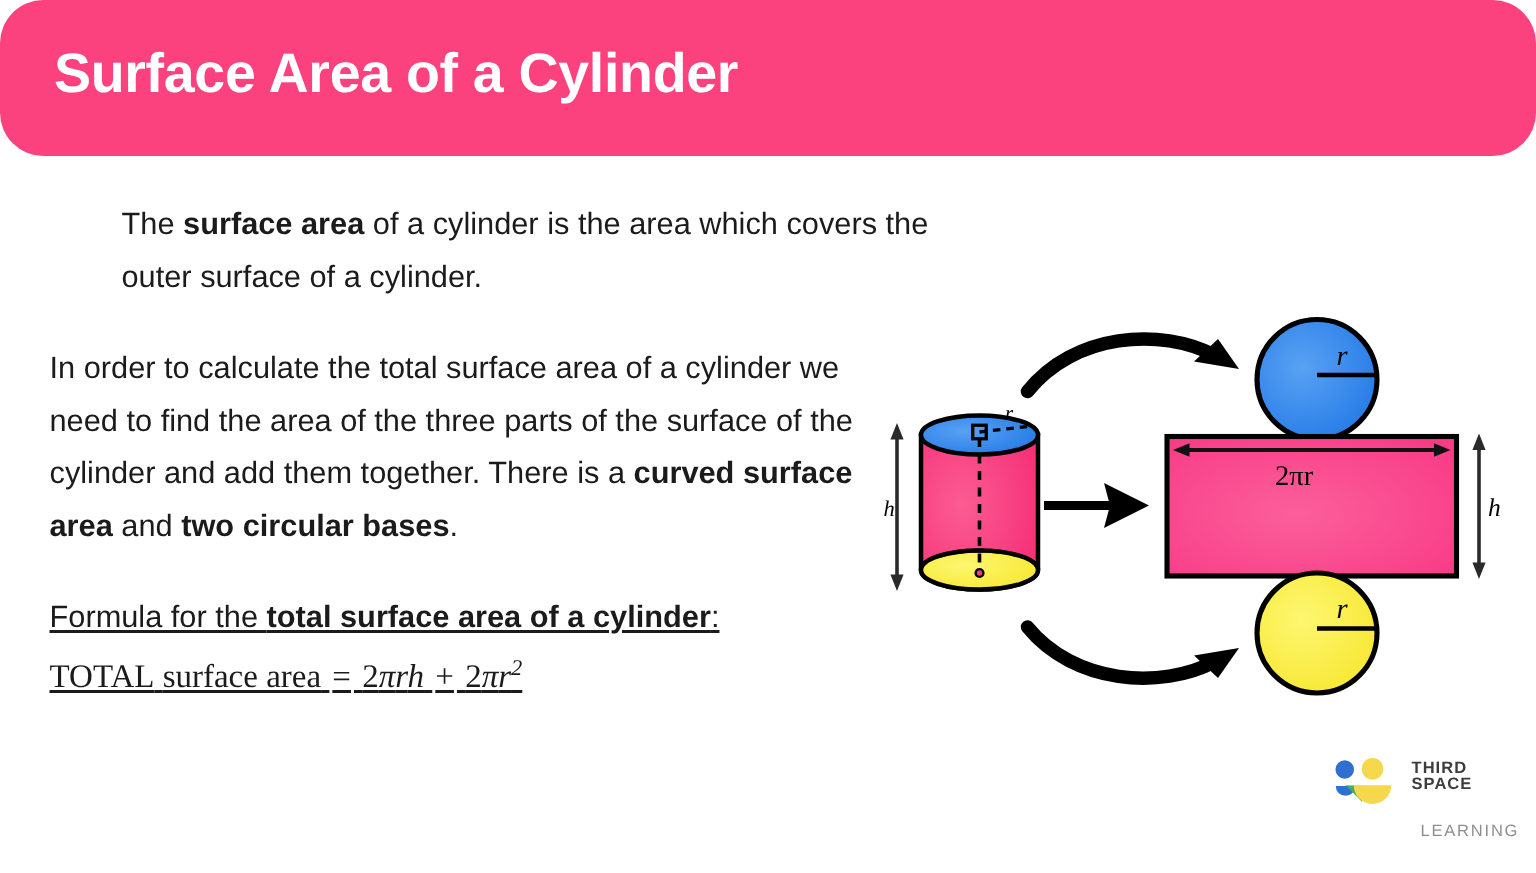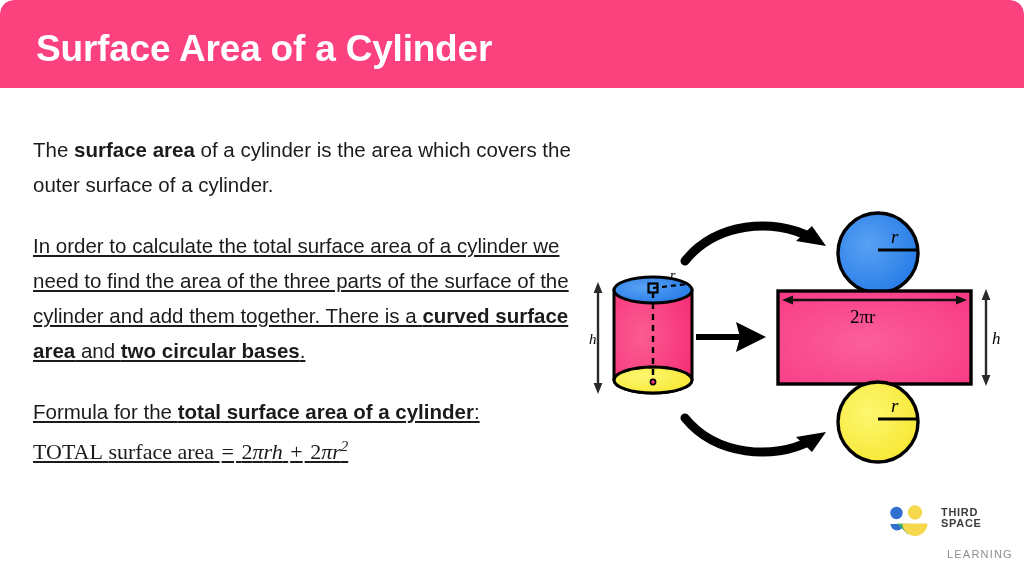--- a/index.html
+++ b/index.html
@@ -21,24 +21,25 @@
     border-radius: 14px;
     overflow: hidden;
     box-sizing: border-box;
   }
   
   .header {
     position: absolute;
     left: 0;
     top: 0;
     width: 1024px;
-    height: 88px;
+    height: 104px;
     background: #fc417f;
     border-top-left-radius: 14px;
     border-top-right-radius: 14px;
+    border-radius: 29px;
   }
   .header-title {
     position: absolute;
     left: 36px;
     top: 28px;
     color: #ffffff;
     font-size: 37px;
     font-weight: bold;
     letter-spacing: -0.2px;
     white-space: nowrap;
@@ -50,22 +51,22 @@
     top: 132px;
     width: 560px;
     color: #1b1b1b;
   }
   .para {
     font-size: 20.5px;
     line-height: 35px;
     margin: 0 0 26px 0;
   }
   .para b { font-weight: bold; }
-  .para.p1 { width: 560px; }
-  .para.p2 { width: 540px; text-decoration: underline; }
+  .para.p1 { width: 560px; margin-left: 48px; }
+  .para.p2 { width: 540px; }
   .para.p3 { margin-bottom: 0; text-decoration: underline; }
   .mathserif {
     font-family: "Liberation Serif", "DejaVu Serif", serif;
     font-size: 22px;
   }
   .mathserif .it {
     font-style: italic;
   }
   .mathserif .sup {
     font-size: 0.68em;

